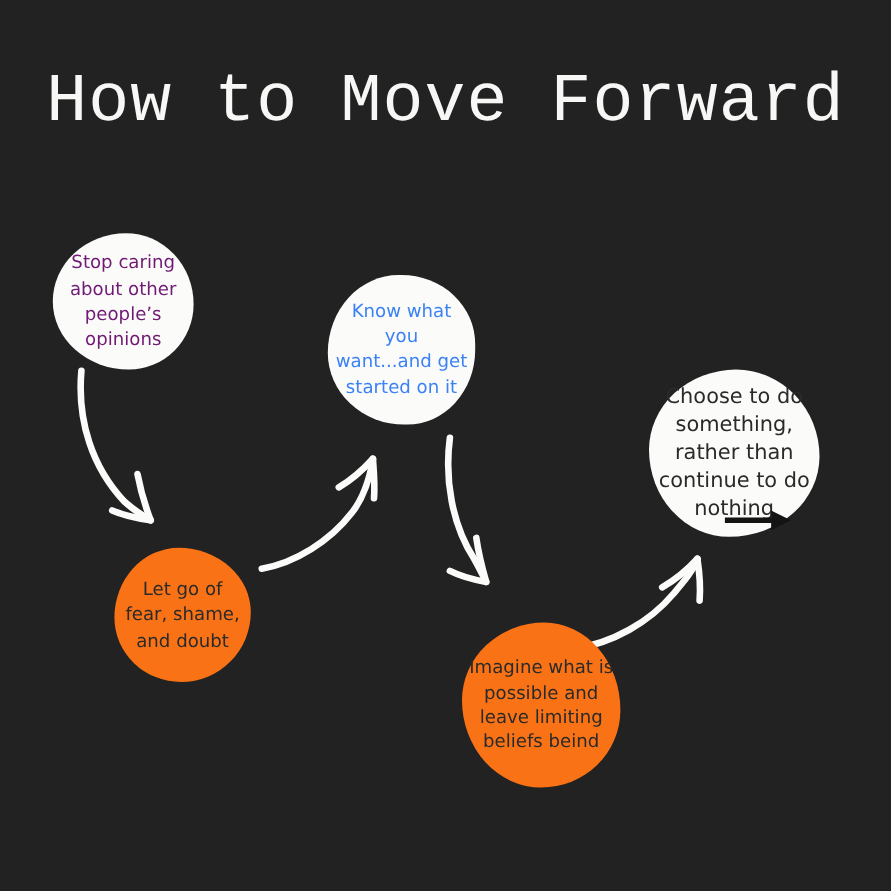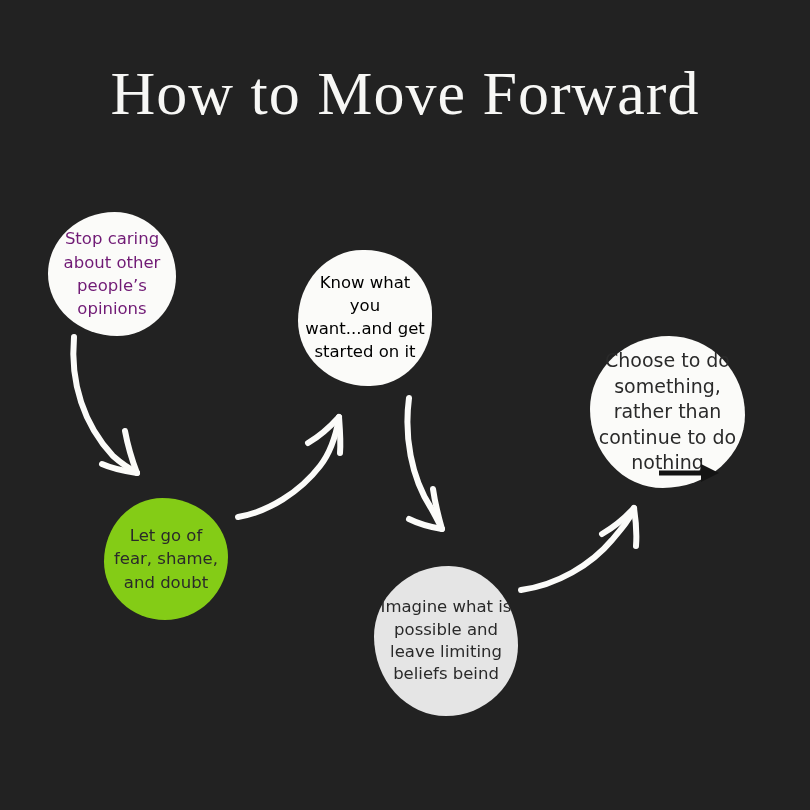--- a/index.html
+++ b/index.html
@@ -17,21 +17,21 @@
   }
 
   
   #title {
     position: absolute;
     left: 0;
     top: 62px;
     width: 810px;
     text-align: center;
     color: #f7f7f5;
-    font-family: Liberation Serif, serif;
+    font-family: Liberation Mono, monospace;
     font-size: 62px;
     font-weight: 300;
     letter-spacing: 1px;
     line-height: 1.0;
     white-space: nowrap;
   }
 
   
   .bubble {
     position: absolute;
@@ -142,33 +142,33 @@
       <path class="sketch-arrow" stroke-width="6" d="M 634 508 C 625 518 614 527 602 534" style="stroke: rgb(251, 251, 249);"></path>
       <path class="sketch-arrow" stroke-width="6" d="M 634 508 C 636 521 637 533 636 546" style="stroke: rgb(251, 251, 249);"></path>
     </g>
 
   </svg>
 
   <div class="bubble" id="bubble-0" style="background: rgb(251, 251, 249); color: #701a75;">
     <span class="txt">Stop caring about other people’s opinions</span>
   </div>
 
-  <div class="bubble" id="bubble-1" style="background: rgb(251, 251, 249); color: #000000;">
+  <div class="bubble" id="bubble-1" style="background: rgb(251, 251, 249); color: #3b82f6;">
     <span class="txt">Know what you want...and get started on it</span>
   </div>
 
   <div class="bubble" id="bubble-2" style="background: rgb(251, 251, 249); color: rgb(42, 42, 42);">
     <span class="txt">Choose to do something, rather than continue to do nothing</span>
   </div>
 
-  <div class="bubble" id="bubble-3" style="background: #84cc16; color: rgb(42, 42, 42);">
+  <div class="bubble" id="bubble-3" style="background: #f97316; color: rgb(42, 42, 42);">
     <span class="txt">Let go of fear, shame, and doubt</span>
   </div>
 
-  <div class="bubble" id="bubble-4" style="background: #e5e5e5; color: rgb(42, 42, 42);">
+  <div class="bubble" id="bubble-4" style="background: #f97316; color: rgb(42, 42, 42); margin-left: 46px;">
     <span class="txt">Imagine what is possible and leave limiting beliefs beind</span>
   </div>
 
   <svg id="arrows-over" viewBox="0 0 810 810">
     <g>
       <path class="black-arrow" stroke-width="5" d="M 659 473 L 705 473" style="stroke: rgb(20, 20, 20);"></path>
       <path class="black-arrow-head" d="M 701 464 L 719 473 L 701 482 Z" style="fill: rgb(20, 20, 20);"></path>
     </g>
   </svg>
 

